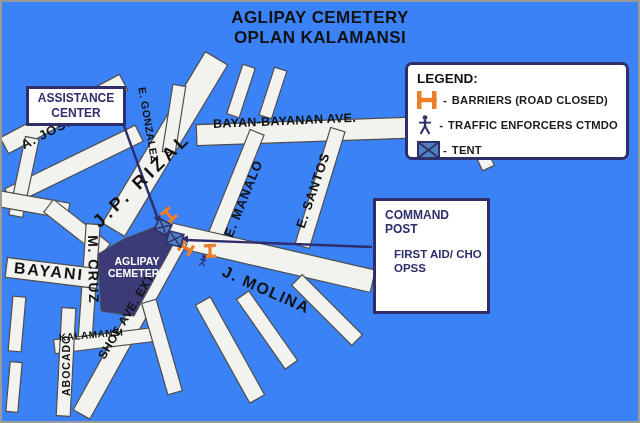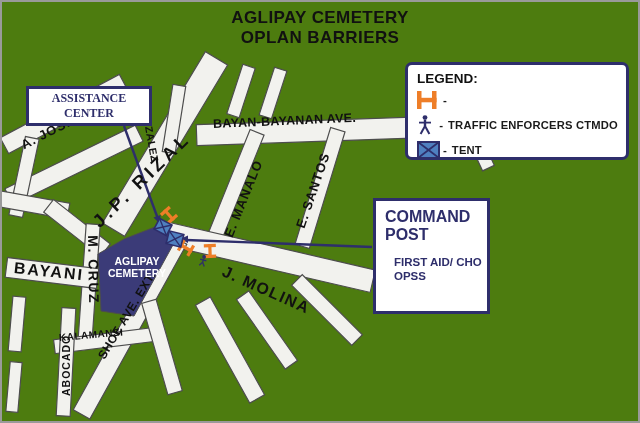--- a/index.html
+++ b/index.html
@@ -1,17 +1,17 @@
 <!DOCTYPE html>
 <html style="--navy: #2e2e6b; --orange: #ee7e28; --tent_blue: #4f80c0; --cemetery_fill: #3b3b78;"><head>
 <meta charset="utf-8">
 <style>
   html,body{margin:0;padding:0;background:#fff;}
   #stage{
-    position:relative;width:640px;height:423px;background:#4d7c0f;
+    position:relative;width:640px;height:423px;background:#3b82f6;
     border:2px solid #9a9a9a;box-sizing:border-box;overflow:hidden;
     font-family:"Liberation Sans","DejaVu Sans",sans-serif;
   }
   
   .title{position:absolute;top:6px;left:0;width:100%;text-align:center;z-index:5;}
   .title div{font-size:17px;font-weight:bold;color:#111;line-height:1.18;letter-spacing:.4px;}
   
   svg#maplayer{position:absolute;left:0;top:0;z-index:1;}
   .road{fill:#f2f2ee;stroke:#4d4d4d;stroke-width:1.2;}
   .cemetery{fill:var(--cemetery_fill,#3b3b78);stroke:#4d4d4d;stroke-width:1;}
@@ -35,42 +35,42 @@
   #lbl-m-cruz{left:99px;top:233px;font-size:14px;letter-spacing:1.5px;transform-origin:0 0;transform:rotate(89deg);}
   #lbl-bayani{left:12px;top:257px;font-size:16px;letter-spacing:2px;transform:rotate(6deg);}
   #lbl-kalamansi{left:57px;top:330px;font-size:10px;letter-spacing:.5px;transform:rotate(-5deg);}
   #lbl-abocado{left:58px;top:394px;font-size:10.5px;letter-spacing:1px;transform-origin:0 0;transform:rotate(-90deg);}
   .cemetery-label{
     position:absolute;left:98px;top:253px;width:74px;z-index:2;
     font-size:10.5px;font-weight:bold;color:#fff;text-align:center;line-height:1.18;
   }
   
   .callout{position:absolute;background:#fff;border:3px solid var(--navy,#2e2e6b);box-sizing:border-box;z-index:4;}
-  #assistance-box{left:24px;top:84px;width:126px;height:40px;display:flex;align-items:center;justify-content:center;text-align:center;font-family:Liberation Serif, serif;}
+  #assistance-box{left:24px;top:84px;width:100px;height:40px;display:flex;align-items:center;justify-content:center;text-align:center;}
   #assistance-box .cap{font-size:12px;font-weight:bold;color:var(--navy,#2e2e6b);line-height:1.25;width:86px;}
   #command-box{left:371px;top:196px;width:117px;height:116px;padding:7px 4px 0 9px;}
-  #command-box .cap-title{font-size:16px;font-weight:bold;color:var(--navy,#2e2e6b);}
+  #command-box .cap-title{font-size:12px;font-weight:bold;color:var(--navy,#2e2e6b);}
   #command-box .cap-items{margin-top:11px;}
   #command-box .cap-items div{font-size:11.5px;font-weight:bold;color:var(--navy,#2e2e6b);line-height:1.22;white-space:nowrap;margin-left:9px;}
   
   #legend-box{left:403px;top:60px;width:224px;height:98px;border-radius:7px;padding:6px 8px 0 9px;}
   #legend-box .legend-title{font-size:13.5px;font-weight:bold;color:#111;}
   .legend-row{display:flex;align-items:center;margin-top:3px;height:22px;}
   .legend-row .ic{width:24px;display:flex;justify-content:flex-start;align-items:center;}
   .legend-row .dash{font-size:11.5px;font-weight:bold;color:#1a1a1a;margin:0 5px 0 2px;}
   .legend-row .lab{font-size:11.2px;font-weight:bold;color:#1a1a1a;white-space:nowrap;letter-spacing:.2px;}
 </style>
 </head>
 <body>
 
 <div id="stage">
 
   <div class="title">
     <div>AGLIPAY CEMETERY</div>
-    <div>OPLAN BARRIERS</div>
+    <div>OPLAN KALAMANSI</div>
   </div>
 
   <svg id="maplayer" width="640" height="423" viewBox="0 0 640 423">
 
     <g>
       <rect class="road" x="-67.5" y="-9" width="135" height="18" transform="translate(62,112) rotate(-28)"></rect>
       <rect class="road" x="-72.5" y="-9" width="145" height="18" transform="translate(72,163) rotate(-26)"></rect>
       <rect class="road" x="-40" y="-7" width="80" height="14" transform="translate(22,175) rotate(102)"></rect>
       <rect class="road" x="-35" y="-8" width="70" height="16" transform="translate(32,203) rotate(10)"></rect>
       <rect class="road" x="-36" y="-8" width="72" height="16" transform="translate(75,226) rotate(38)"></rect>
@@ -166,20 +166,21 @@
     <div class="legend-title">LEGEND:</div>
     <div class="legend-row">
       <span class="ic">
         <svg width="22" height="18" viewBox="0 0 22 18">
           <rect x="0" y="0" width="4.5" height="18" fill="var(--orange,#ee7e28)"></rect>
           <rect x="15" y="0" width="4.5" height="18" fill="var(--orange,#ee7e28)"></rect>
           <rect x="0" y="6.8" width="19.5" height="4.5" fill="var(--orange,#ee7e28)"></rect>
         </svg>
       </span>
       <span class="dash">-</span>
+      <span class="lab">BARRIERS (ROAD CLOSED)</span>
     </div>
     <div class="legend-row">
       <span class="ic">
         <svg width="16" height="20" viewBox="0 0 16 20">
           <circle cx="8" cy="2.6" r="2.4" fill="var(--navy,#2e2e6b)"></circle>
           <line x1="8" y1="5" x2="8" y2="11" stroke="var(--navy,#2e2e6b)" stroke-width="2.4"></line>
           <line x1="2" y1="7.6" x2="14" y2="7.6" stroke="var(--navy,#2e2e6b)" stroke-width="1.8"></line>
           <line x1="8" y1="11" x2="3.6" y2="19" stroke="var(--navy,#2e2e6b)" stroke-width="2"></line>
           <line x1="8" y1="11" x2="12.4" y2="19" stroke="var(--navy,#2e2e6b)" stroke-width="2"></line>
         </svg>

